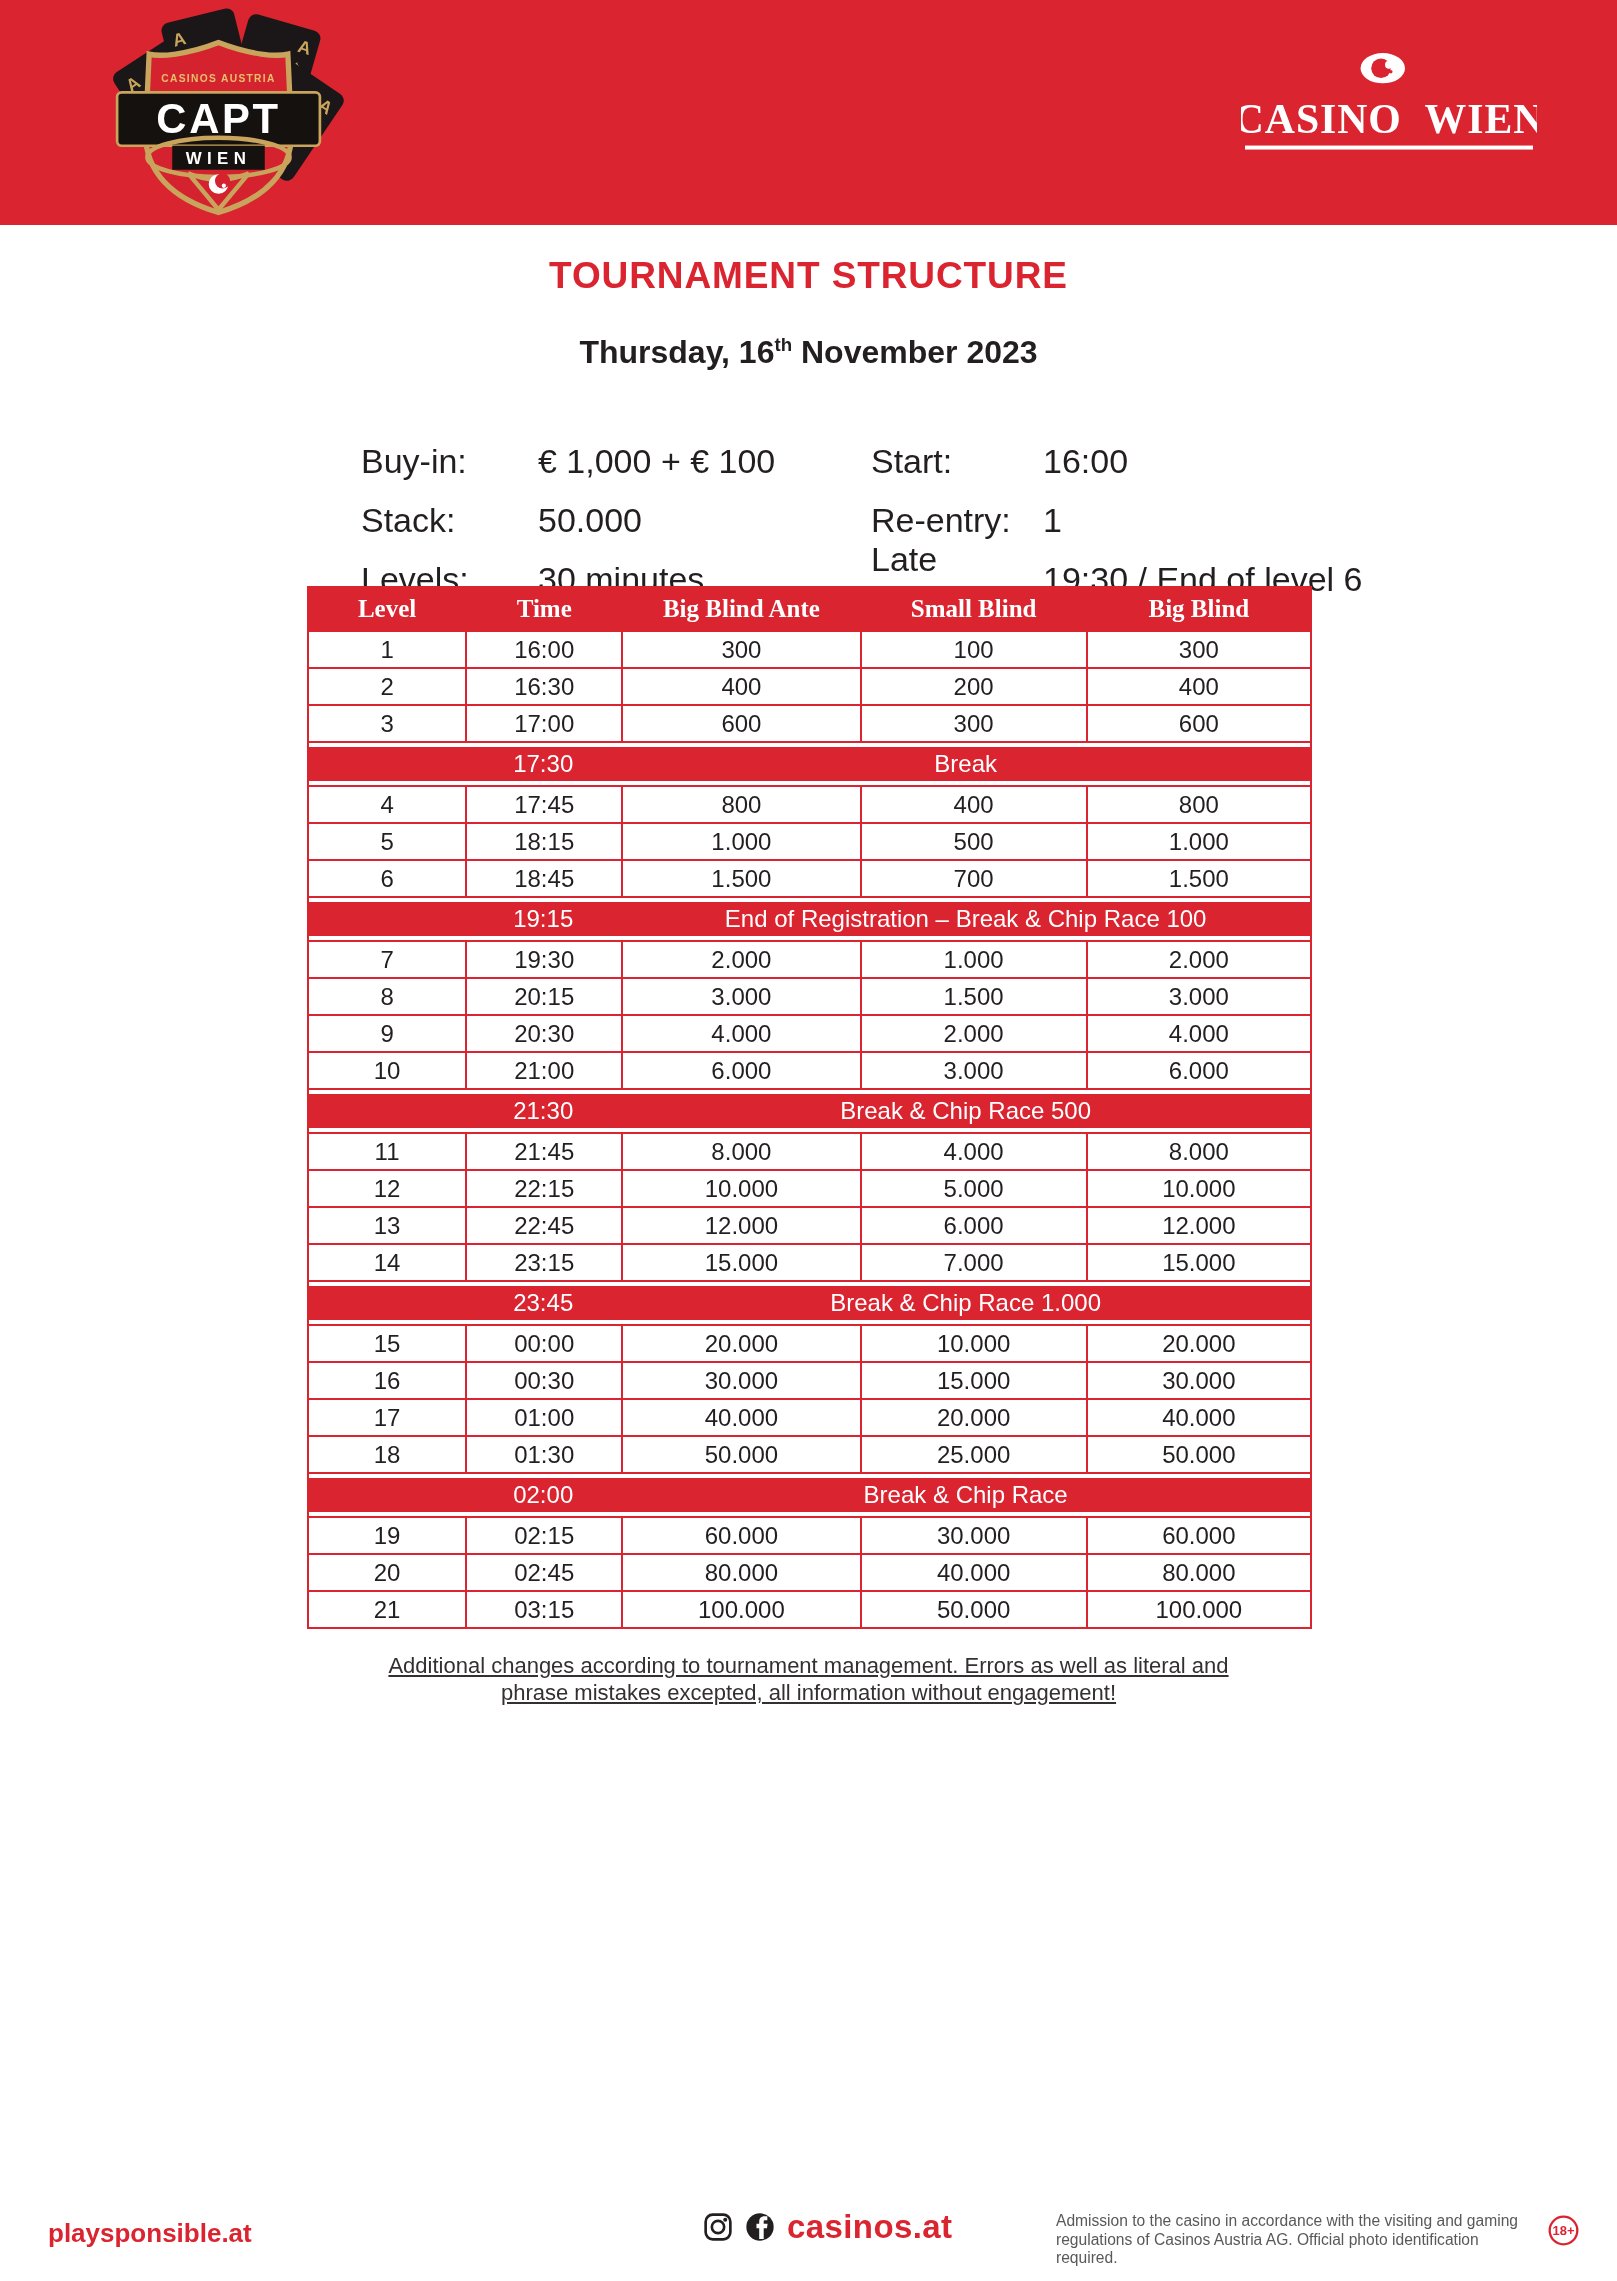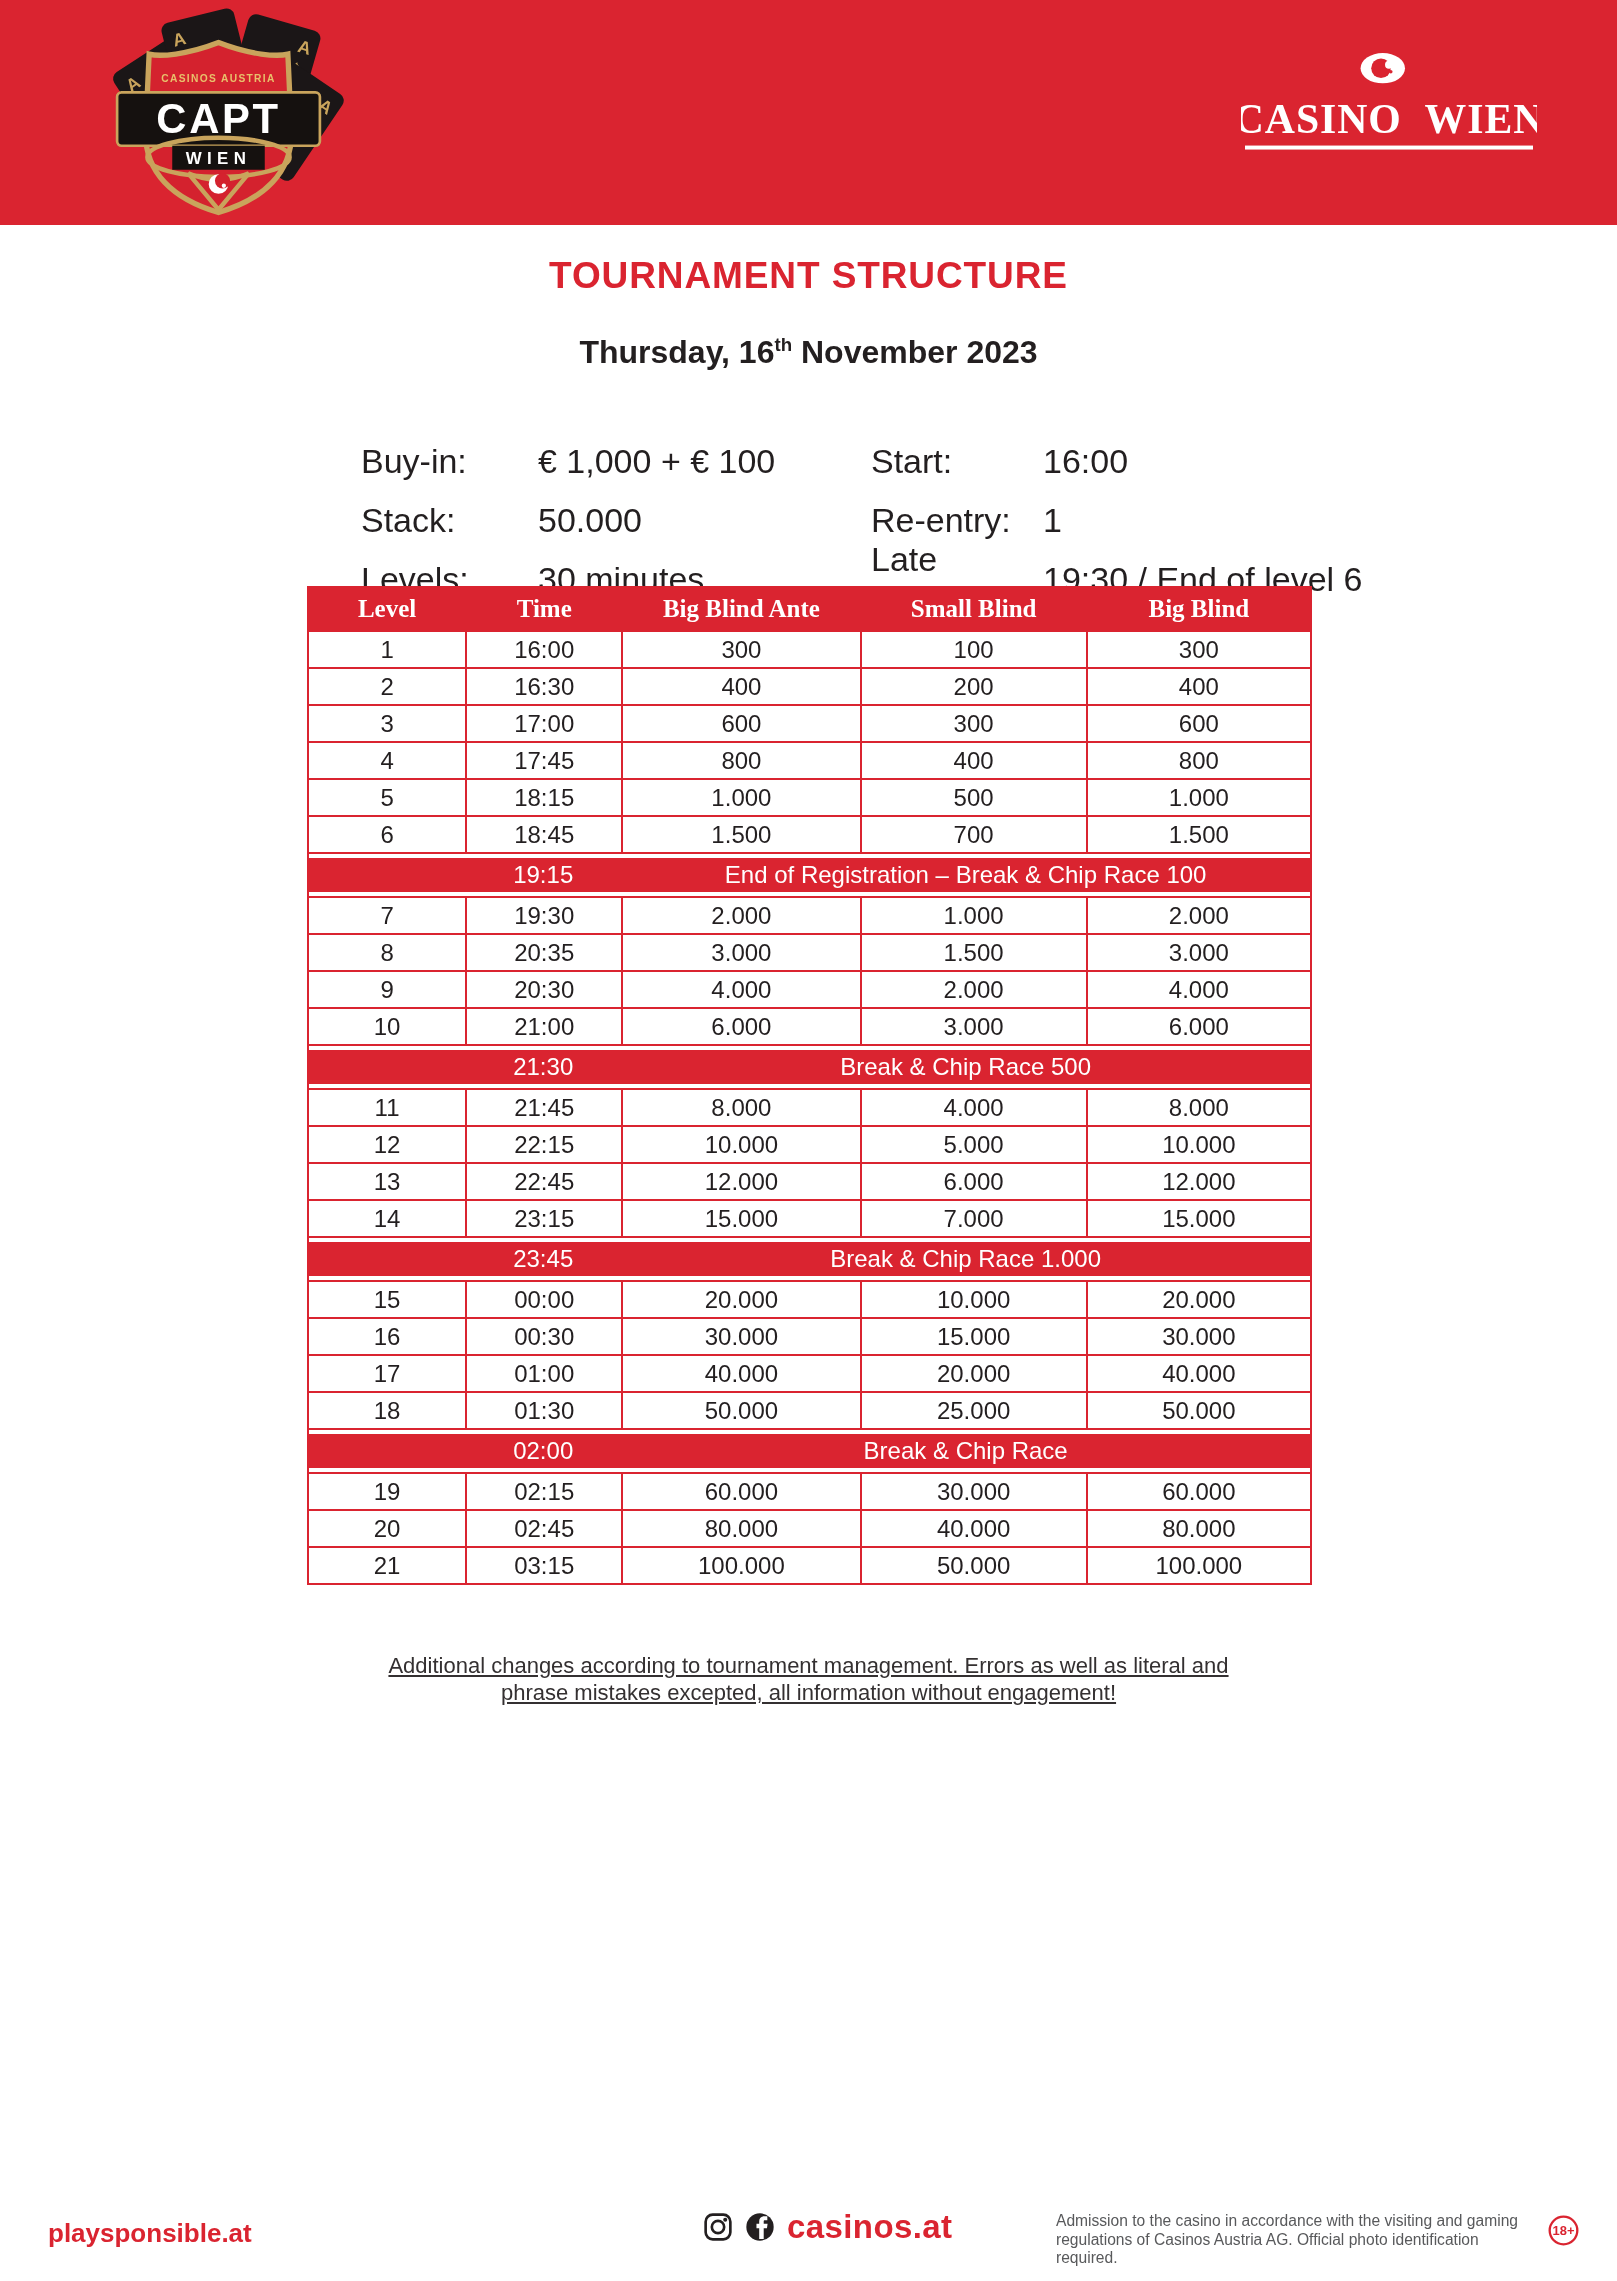--- a/index.html
+++ b/index.html
@@ -165,20 +165,26 @@
         <div class="tcell c3">200</div>
         <div class="tcell c4">400</div>
       </div>
       <div class="trow">
         <div class="tcell c0">3</div>
         <div class="tcell c1">17:00</div>
         <div class="tcell c2">600</div>
         <div class="tcell c3">300</div>
         <div class="tcell c4">600</div>
       </div>
+      <div class="trow break">
+        <div class="bar">
+          <span class="btime">17:30</span>
+          <span class="bdesc">Break</span>
+        </div>
+      </div>
       <div class="trow">
         <div class="tcell c0">4</div>
         <div class="tcell c1">17:45</div>
         <div class="tcell c2">800</div>
         <div class="tcell c3">400</div>
         <div class="tcell c4">800</div>
       </div>
       <div class="trow">
         <div class="tcell c0">5</div>
         <div class="tcell c1">18:15</div>
@@ -201,21 +207,21 @@
       </div>
       <div class="trow">
         <div class="tcell c0">7</div>
         <div class="tcell c1">19:30</div>
         <div class="tcell c2">2.000</div>
         <div class="tcell c3">1.000</div>
         <div class="tcell c4">2.000</div>
       </div>
       <div class="trow">
         <div class="tcell c0">8</div>
-        <div class="tcell c1">20:35</div>
+        <div class="tcell c1">20:15</div>
         <div class="tcell c2">3.000</div>
         <div class="tcell c3">1.500</div>
         <div class="tcell c4">3.000</div>
       </div>
       <div class="trow">
         <div class="tcell c0">9</div>
         <div class="tcell c1">20:30</div>
         <div class="tcell c2">4.000</div>
         <div class="tcell c3">2.000</div>
         <div class="tcell c4">4.000</div>

